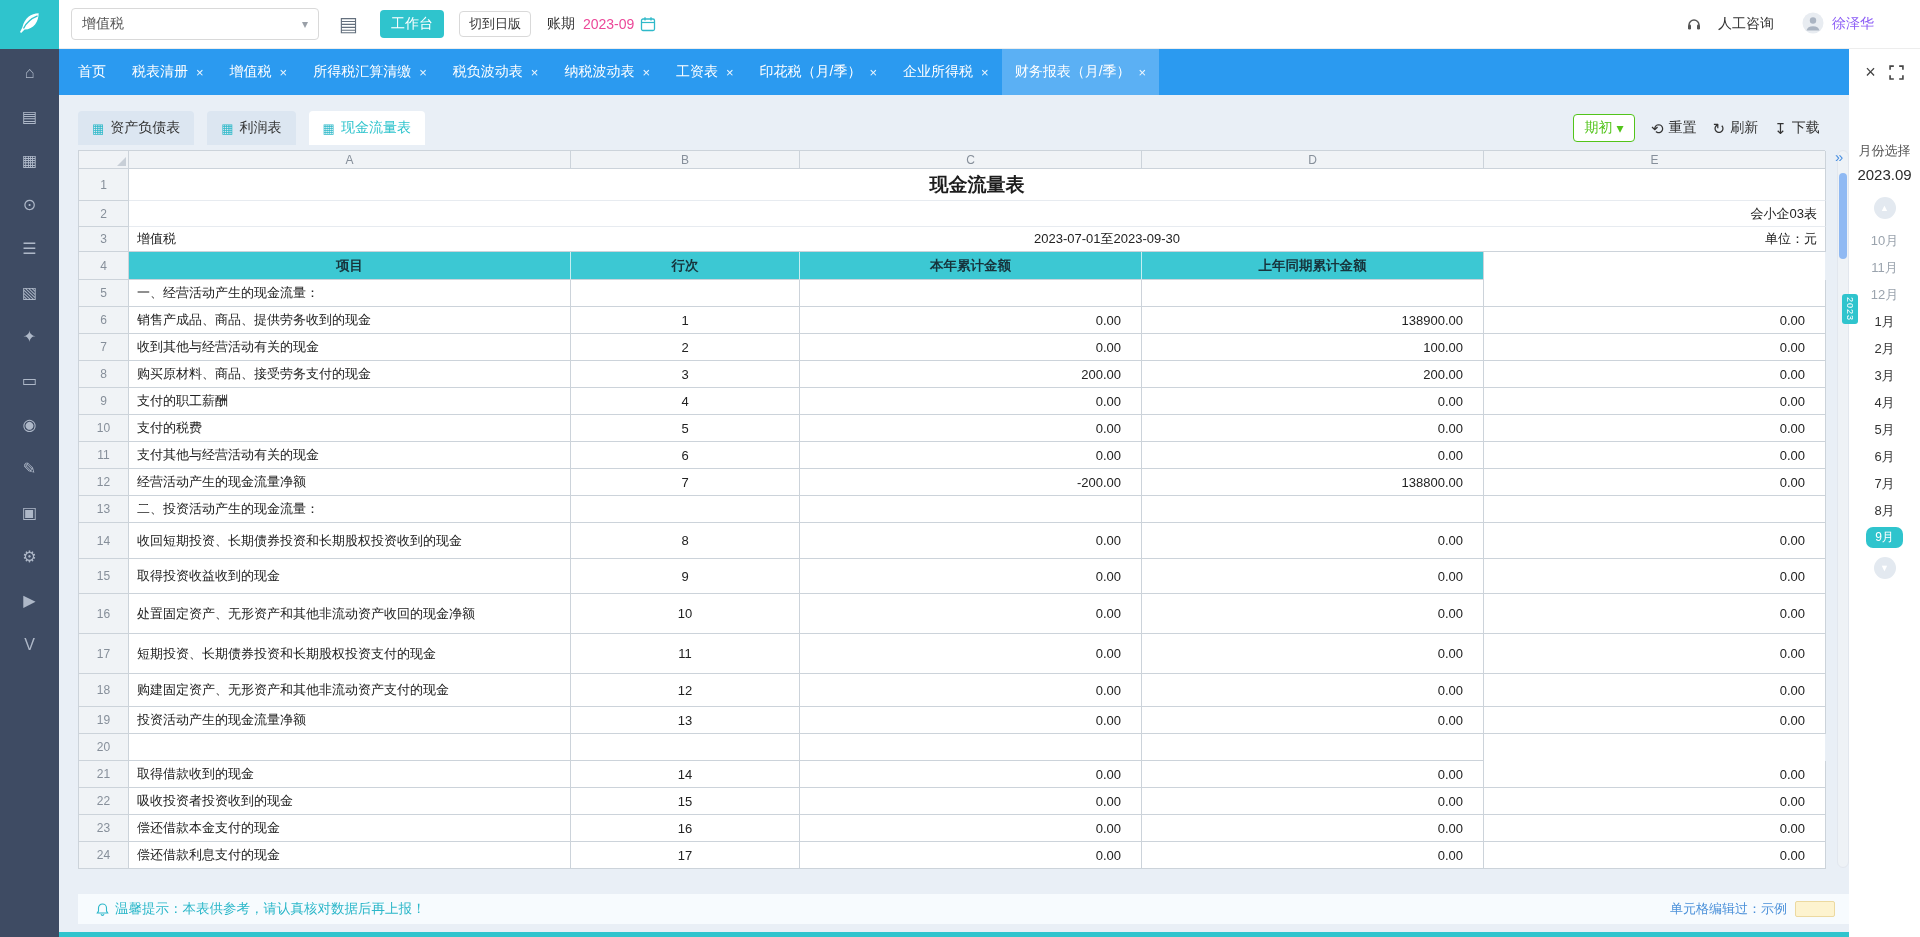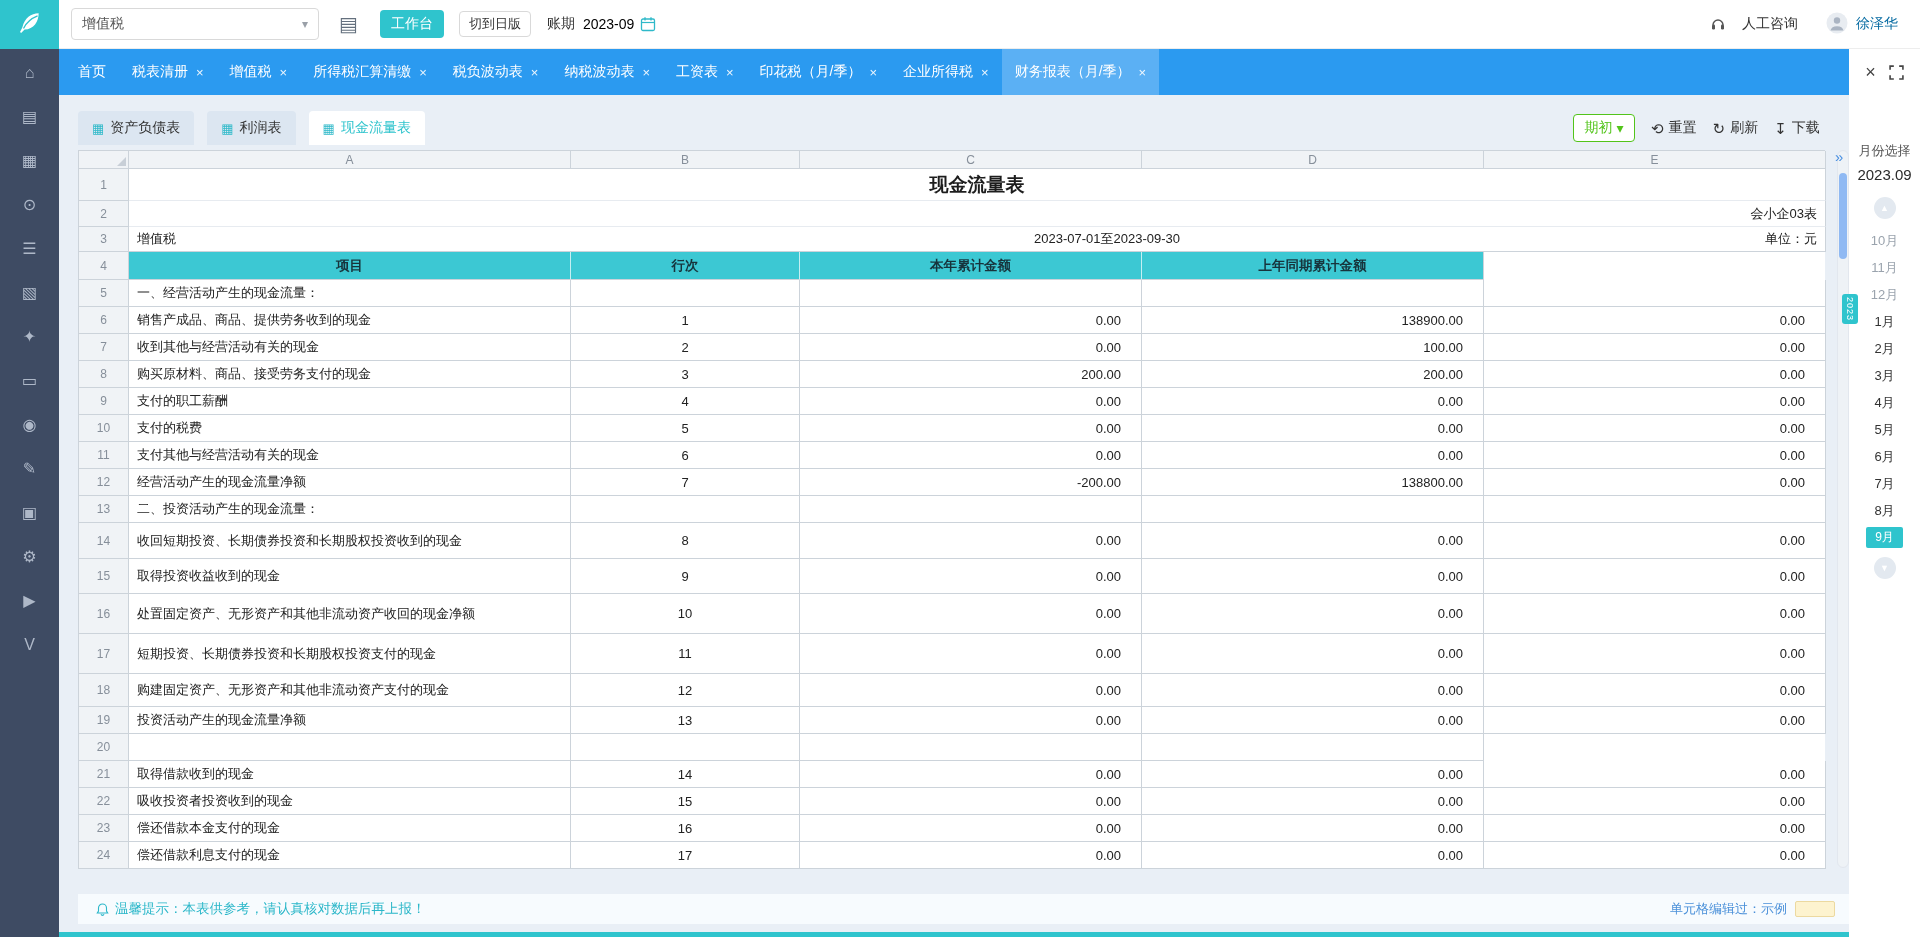--- a/index.html
+++ b/index.html
@@ -18,25 +18,25 @@
           display:flex;align-items:center;z-index:5}
   .report-select{margin-left:12px;width:248px;height:32px;border:1px solid #d9d9d9;border-radius:4px;background:#fff;
                  display:flex;align-items:center;justify-content:space-between;padding:0 10px;font-size:14px;color:#555;cursor:pointer}
   .report-select .chev{color:#9aa0a8;font-size:12px}
   .voucher-btn{margin-left:20px;font-size:20px;color:#64707e;cursor:pointer;line-height:1}
   .workbench{margin-left:22px;width:64px;height:28px;border:none;border-radius:4px;background:var(--teal,#2fc4cd);
              color:#fff;font-size:14px;cursor:pointer}
   .switch{margin-left:15px;height:26px;padding:0 9px;border:1px solid #d9d9d9;border-radius:4px;background:#fff;
           font-size:13px;color:#333;cursor:pointer}
   .period-label{margin-left:16px;font-size:14px;color:#333}
-  .period-value{margin-left:8px;font-size:14px;color:#000000;cursor:pointer}
+  .period-value{margin-left:8px;font-size:14px;color:#ec4899;cursor:pointer}
   .cal{margin-left:6px;display:inline-flex;cursor:pointer}
   .spacer{flex:1}
   .support{display:flex;align-items:center;gap:16px;font-size:14px;color:#333;margin-right:28px;cursor:pointer}
-  .user{display:flex;align-items:center;gap:8px;font-size:14px;color:#0369a1;margin-right:22px;cursor:pointer}
+  .user{display:flex;align-items:center;gap:8px;font-size:14px;color:#8b5cf6;margin-right:46px;cursor:pointer}
 
   
   .tabbar{position:absolute;left:59px;top:49px;right:0;height:46px;display:flex;z-index:5}
   .tabs{flex:1;background:var(--tab-blue,#2b9af0);display:flex;align-items:stretch;overflow:hidden;padding-left:6px}
   .tab{display:flex;align-items:center;gap:8px;padding:0 13px;font-size:14px;color:#fff;cursor:pointer;white-space:nowrap}
   .tab.active{background:var(--tab-active,#5bb0f4)}
   .tab .x{font-size:13px;opacity:.92}
   .tabbar-right{width:71px;background:#fff;display:flex;align-items:center;justify-content:center;gap:13px}
   .tb-close{font-size:18px;color:#444;cursor:pointer;line-height:1}
   .tb-full{display:inline-flex;cursor:pointer}
@@ -92,21 +92,21 @@
   
   .rail{position:absolute;right:0;top:84px;width:71px;bottom:0;background:#fff;z-index:4}
   .month-panel{position:relative;height:100%;padding-top:58px;text-align:center}
   .mp-title{font-size:13px;color:#555}
   .mp-current{margin-top:6px;font-size:15px;font-weight:normal;color:#2b2b2b}
   .mp-up,.mp-down{width:22px;height:22px;border-radius:50%;background:#e3e9f0;color:#fff;font-size:9px;
                   display:flex;align-items:center;justify-content:center;margin:14px auto 8px;cursor:pointer}
   .mp-down{margin:6px auto 0}
   .month{height:27px;display:flex;align-items:center;justify-content:center;font-size:13px;color:#333;cursor:pointer}
   .month.muted{color:#9aa3ad}
-  .pill{background:var(--teal,#2fc4cd);color:#fff;border-radius:2px;padding:2px 9px;font-size:12px}
+  .pill{background:var(--teal,#2fc4cd);color:#fff;border-radius:7px;padding:2px 9px;font-size:12px}
   .year-tag{position:absolute;left:-7px;top:210px;width:16px;height:30px;background:var(--teal,#2fc4cd);color:#fff;
             font-size:9px;border-radius:3px;display:flex;align-items:center;justify-content:center;
             writing-mode:vertical-rl;letter-spacing:1px}
 </style>
 </head>
 <body>
 
 <div class="sidebar">
   <div class="logo">
     <span>

